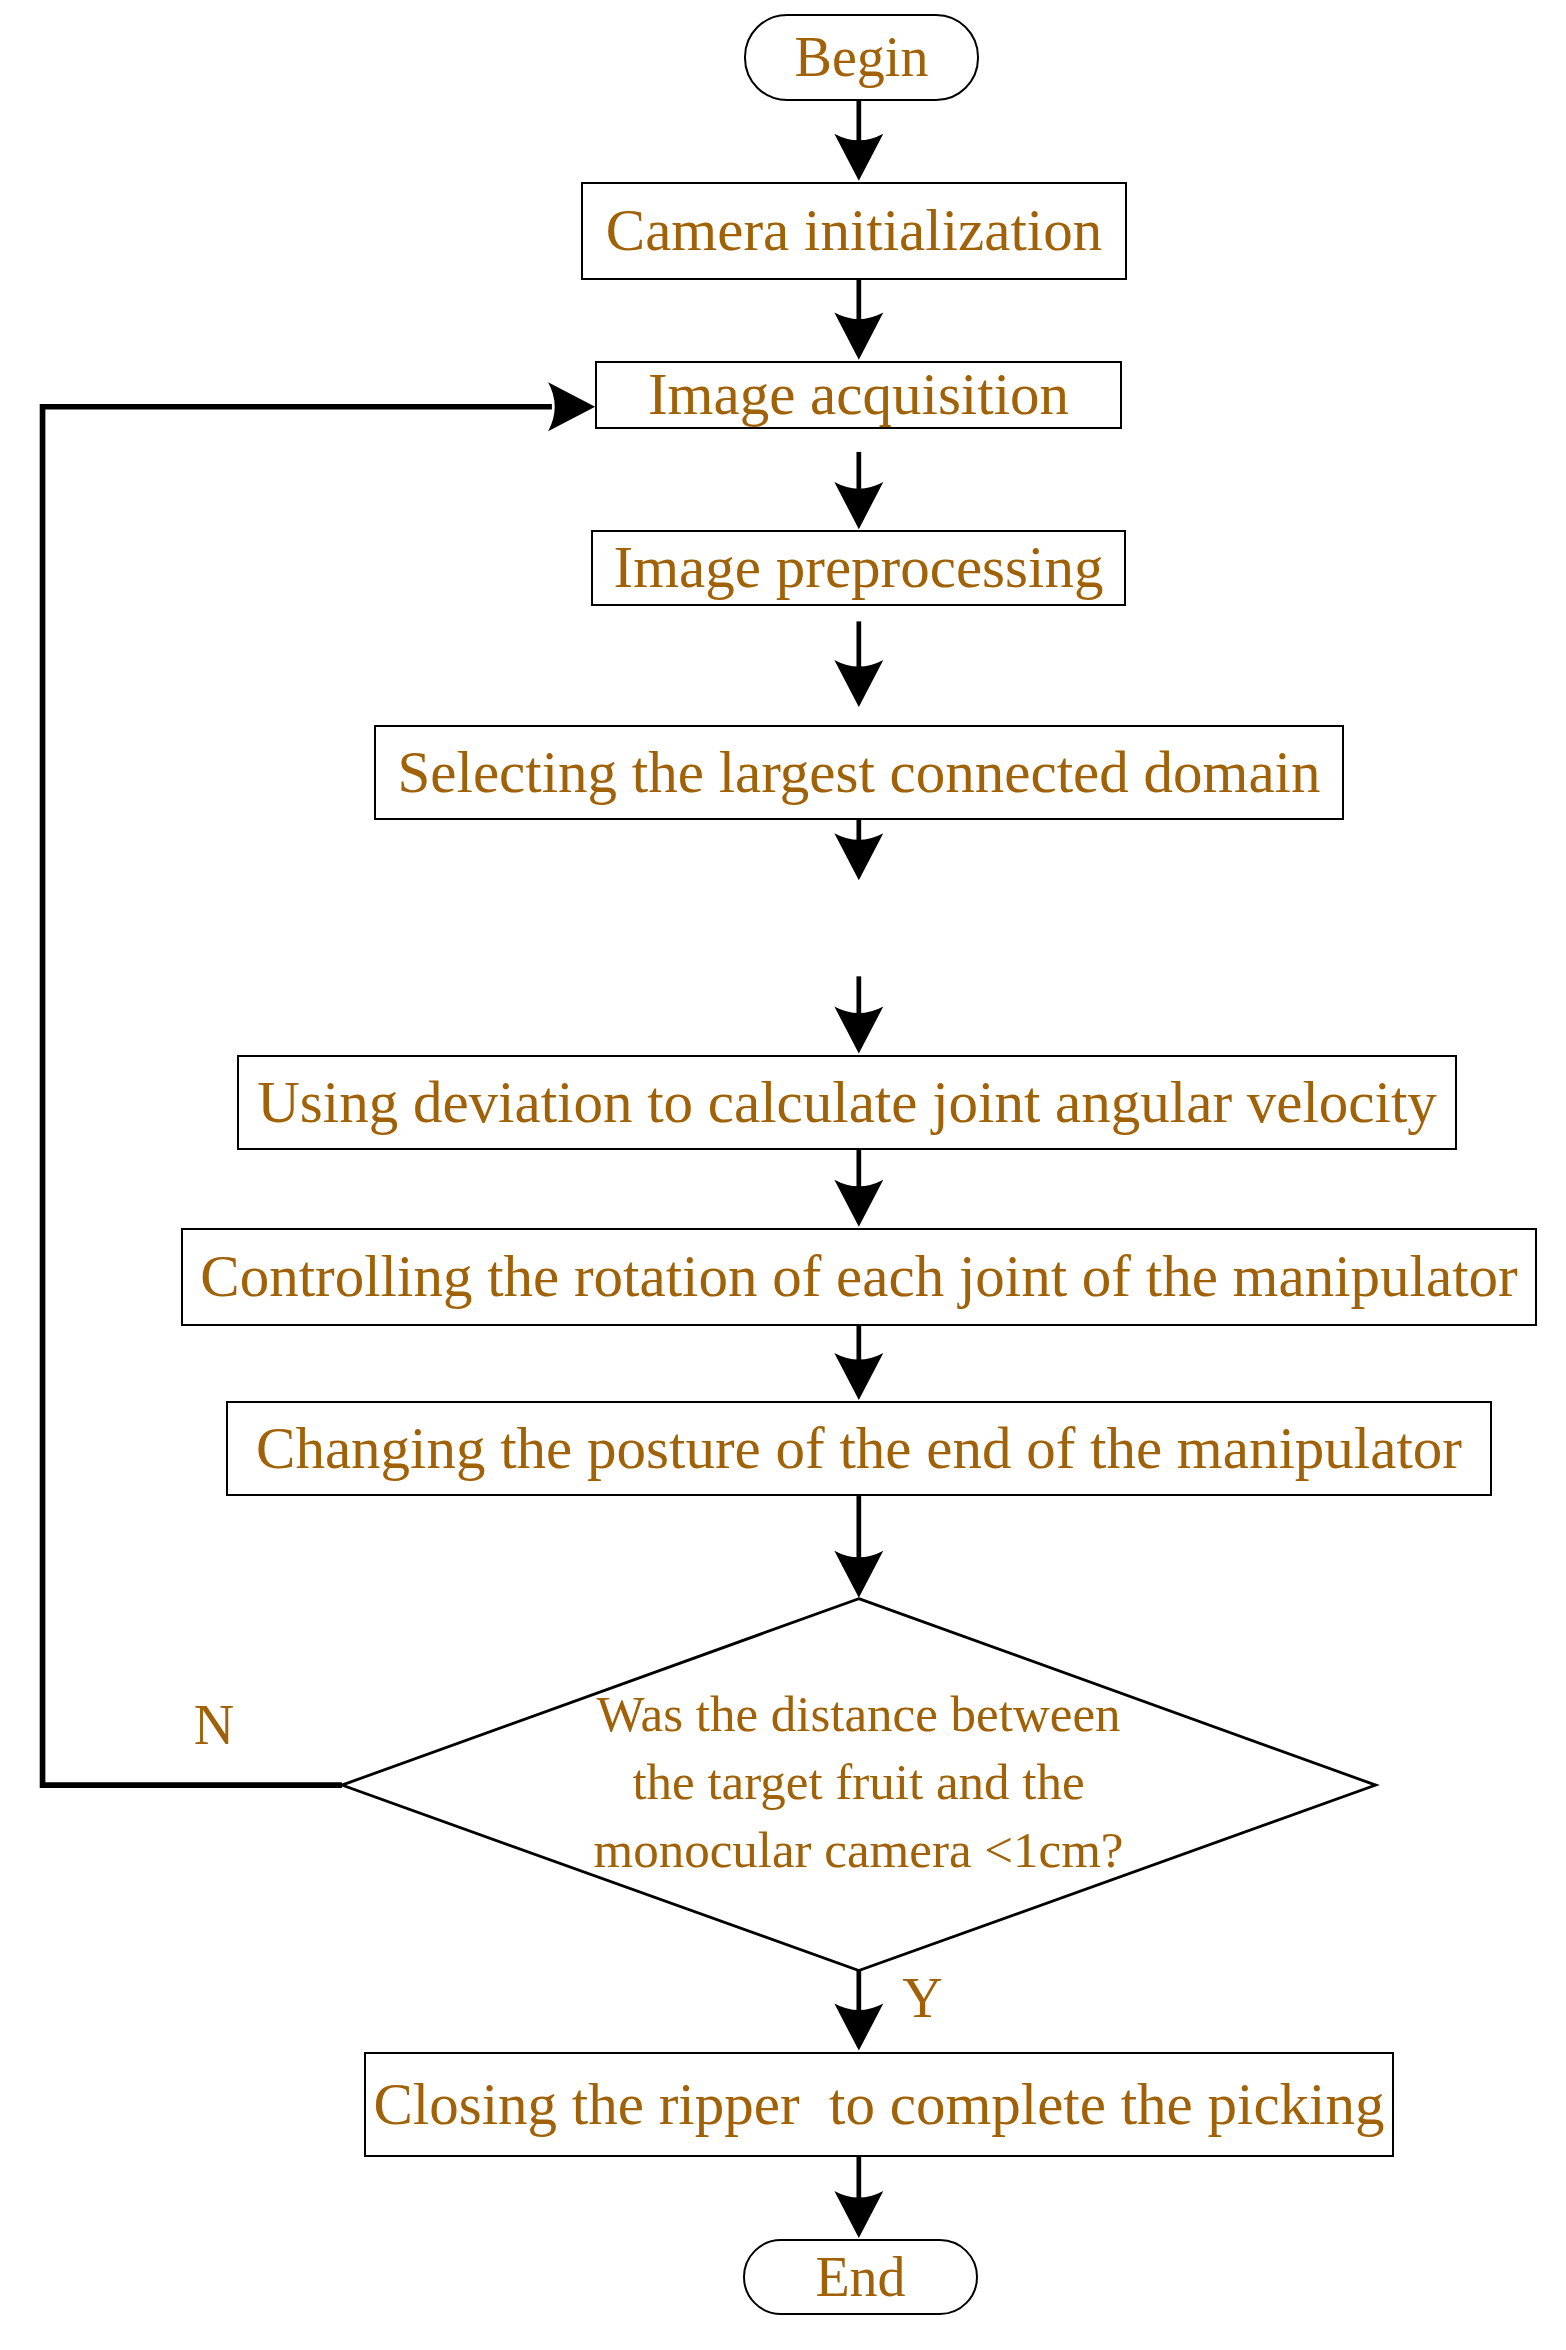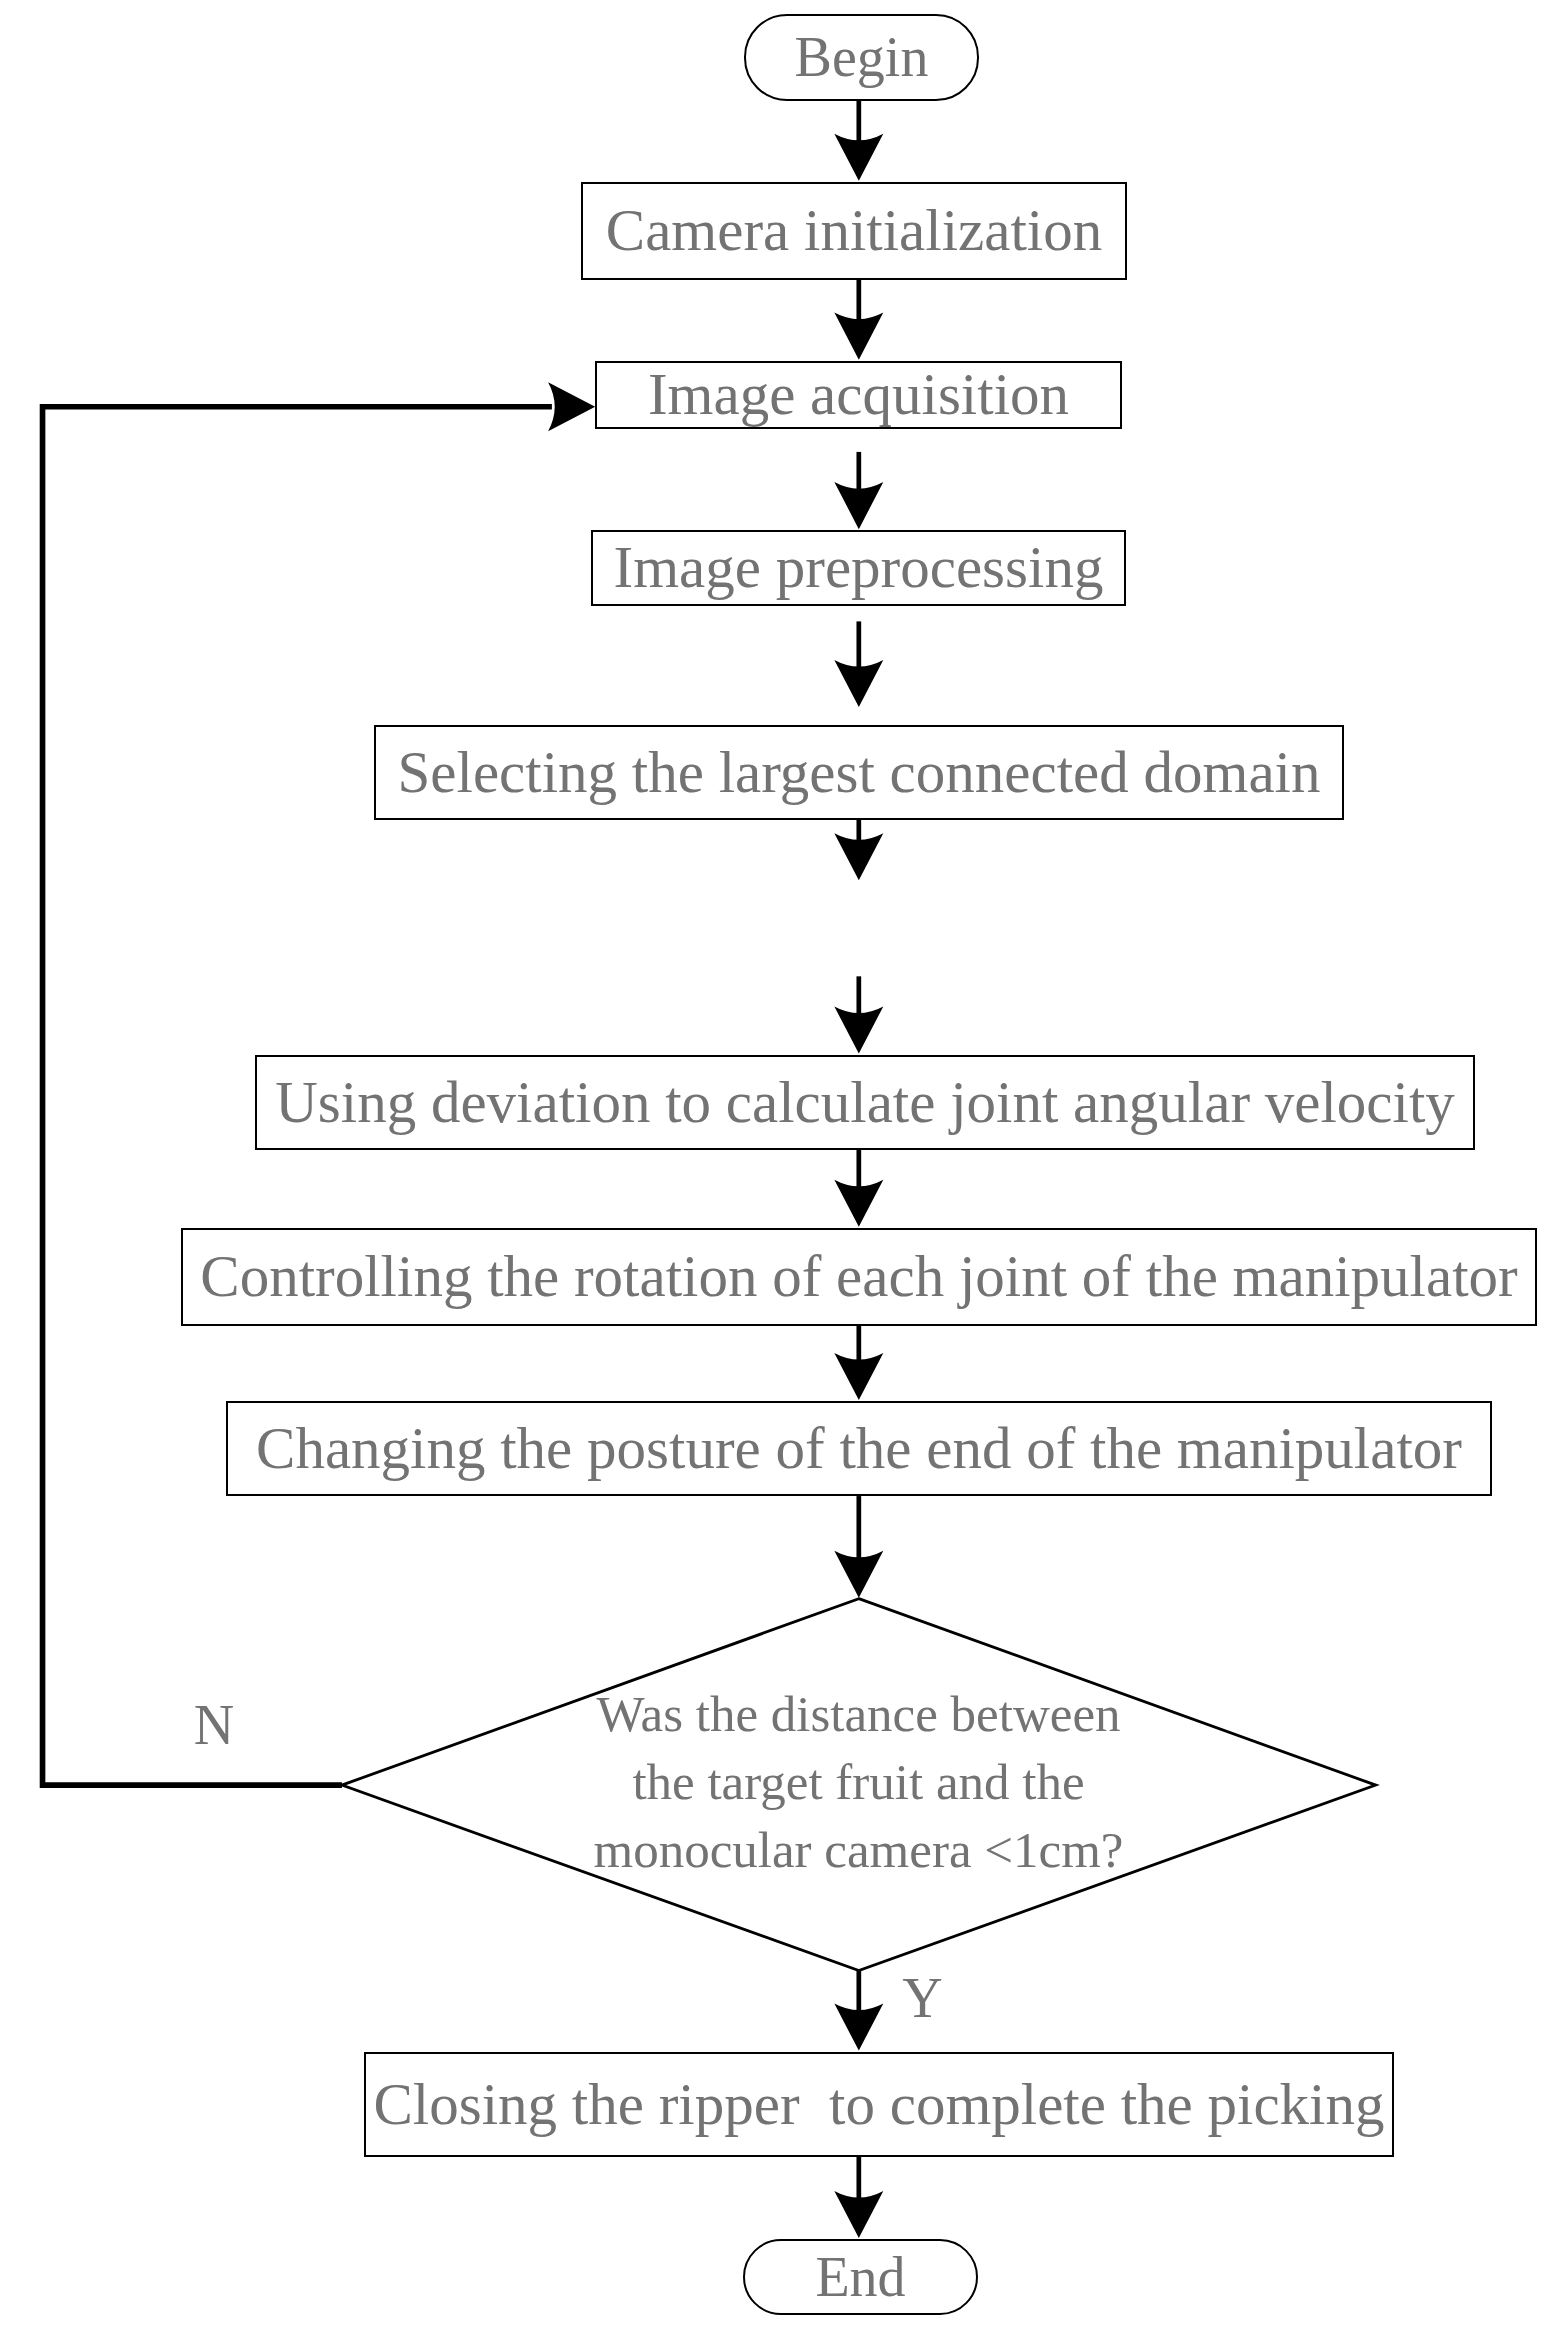--- a/index.html
+++ b/index.html
@@ -2,21 +2,21 @@
 <html style="font-size:15px"><head>
 <meta charset="utf-8">
 <style>
   html, body { margin: 0; padding: 0; background: #ffffff; }
   .canvas {
     position: relative;
     width: 1567px;
     height: 2350px;
     background: #ffffff;
     font-family: "Liberation Serif", "DejaVu Serif", serif;
-    color: #737373;
+    color: #a16207;
     overflow: hidden;
   }
   .wires {
     position: absolute;
     left: 0; top: 0;
     width: 1567px; height: 2350px;
   }
   .node {
     position: absolute;
     box-sizing: border-box;
@@ -118,21 +118,21 @@
 
   <div class="node" style="left:581px; top:182px; width:546px; height:98px;">Camera initialization</div>
 
   <div class="node" style="left:595px; top:361px; width:527px; height:68px;">Image acquisition</div>
 
   <div class="node" style="left:591px; top:530px; width:535px; height:76px;">Image preprocessing</div>
 
   <div class="node" style="left:374px; top:708px; width:970px; height:95px;margin-top:17px;">Selecting the largest connected domain</div>
 
 
-  <div class="node" style="left:255px; top:1055px; width:1220px; height:95px;">Using deviation to calculate joint angular velocity</div>
+  <div class="node" style="left:237px; top:1055px; width:1220px; height:95px;">Using deviation to calculate joint angular velocity</div>
 
   <div class="node" style="left:181px; top:1228px; width:1356px; height:98px;">Controlling the rotation of each joint of the manipulator</div>
 
   <div class="node" style="left:226px; top:1401px; width:1266px; height:95px;">Changing the posture of the end of the manipulator</div>
 
   <div class="decision-text" style="left:435px; top:1680px; width:847px; height:203px;">Was the distance between
 the target fruit and the
 monocular camera &lt;1cm?</div>
 
   <div class="node" style="left:364px; top:2052px; width:1030px; height:105px;">Closing the ripper  to complete the picking</div>

